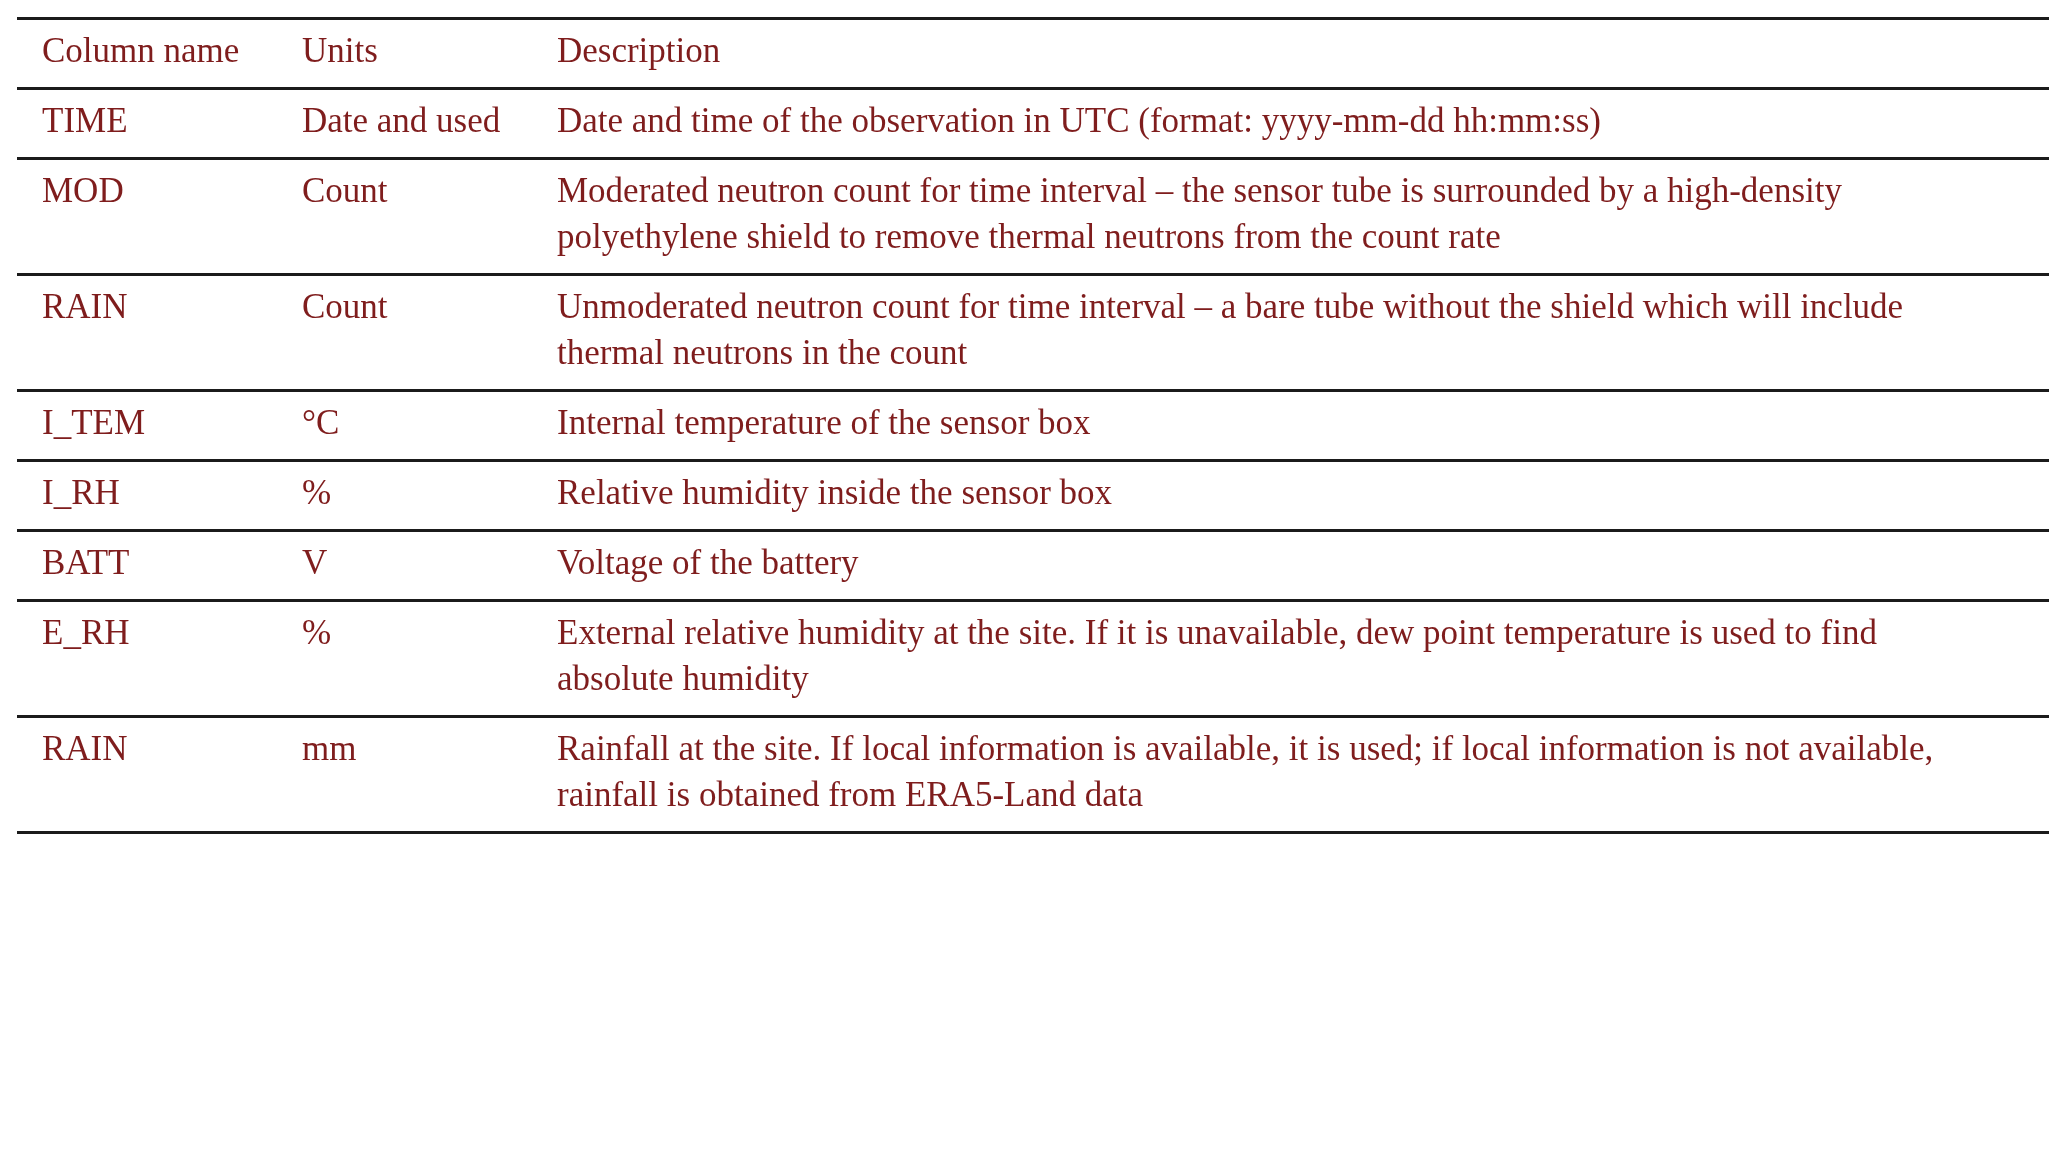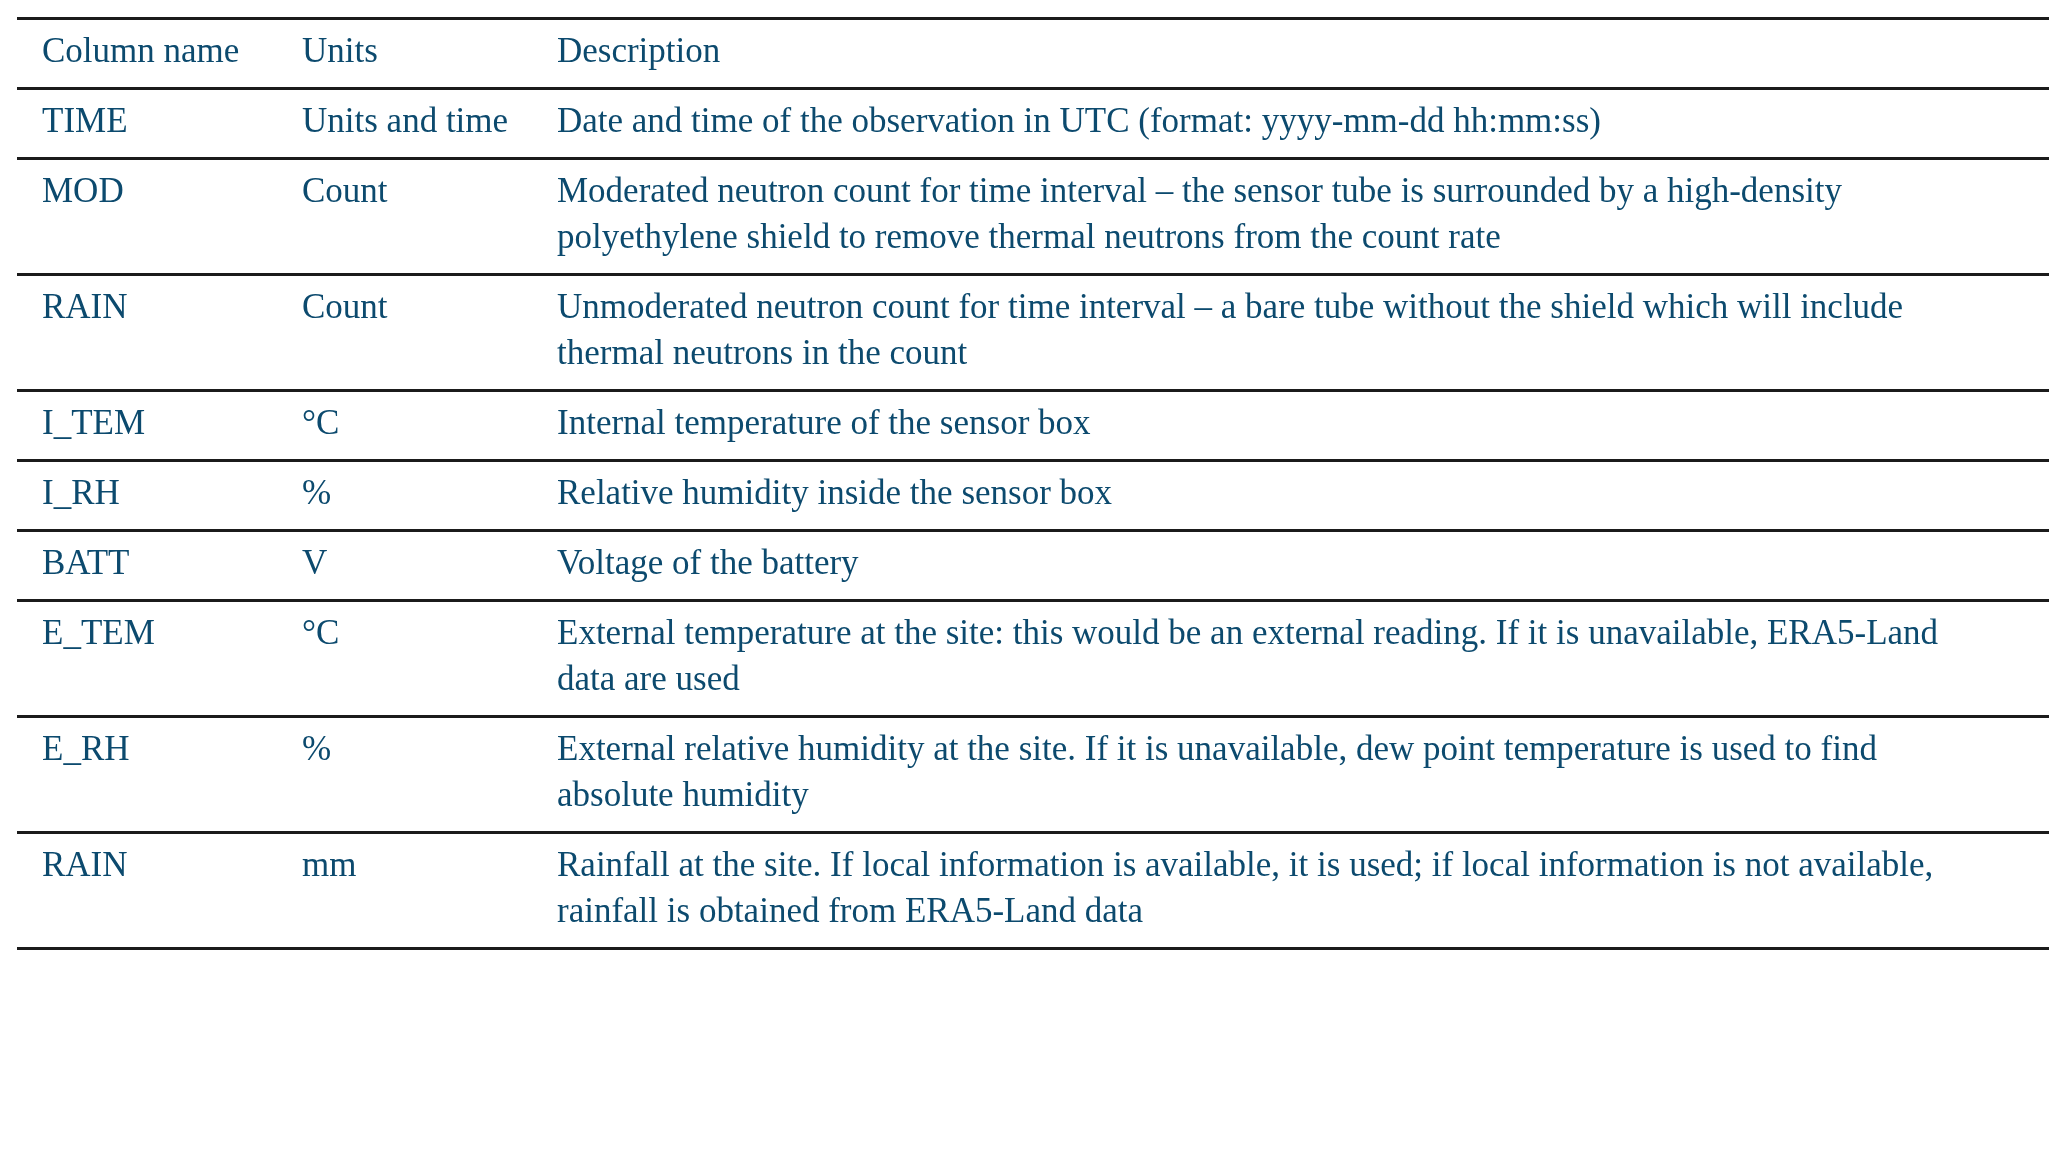--- a/index.html
+++ b/index.html
@@ -28,21 +28,21 @@
     border-bottom: 3px solid #1b1b1b;
   }
   table.paper-table th,
   table.paper-table td {
     font-weight: 400;
     text-align: left;
     vertical-align: top;
     padding: 8px 0 13px 0;
     font-size: 35px;
     line-height: 46px;
-    color: #0c4a6e;
+    color: #7f1d1d;
     letter-spacing: 0;
   }
   table.paper-table th:first-child,
   table.paper-table td:first-child {
     padding-left: 25px;
   }
   td.desc {
     white-space: pre-line;
   }
   col.c-name { width: 285px; }
@@ -61,21 +61,21 @@
   <thead>
     <tr>
       <th>Column name</th>
       <th>Units</th>
       <th>Description</th>
     </tr>
   </thead>
   <tbody>
       <tr>
         <td>TIME</td>
-        <td>Units and time</td>
+        <td>Date and used</td>
         <td class="desc">Date and time of the observation in UTC (format: yyyy-mm-dd hh:mm:ss)</td>
       </tr>
       <tr>
         <td>MOD</td>
         <td>Count</td>
         <td class="desc">Moderated neutron count for time interval – the sensor tube is surrounded by a high-density
 polyethylene shield to remove thermal neutrons from the count rate</td>
       </tr>
       <tr>
         <td>RAIN</td>
@@ -92,26 +92,20 @@
         <td>I_RH</td>
         <td>%</td>
         <td class="desc">Relative humidity inside the sensor box</td>
       </tr>
       <tr>
         <td>BATT</td>
         <td>V</td>
         <td class="desc">Voltage of the battery</td>
       </tr>
       <tr>
-        <td>E_TEM</td>
-        <td>°C</td>
-        <td class="desc">External temperature at the site: this would be an external reading. If it is unavailable, ERA5-Land
-data are used</td>
-      </tr>
-      <tr>
         <td>E_RH</td>
         <td>%</td>
         <td class="desc">External relative humidity at the site. If it is unavailable, dew point temperature is used to find
 absolute humidity</td>
       </tr>
       <tr>
         <td>RAIN</td>
         <td>mm</td>
         <td class="desc">Rainfall at the site. If local information is available, it is used; if local information is not available,
 rainfall is obtained from ERA5-Land data</td>

